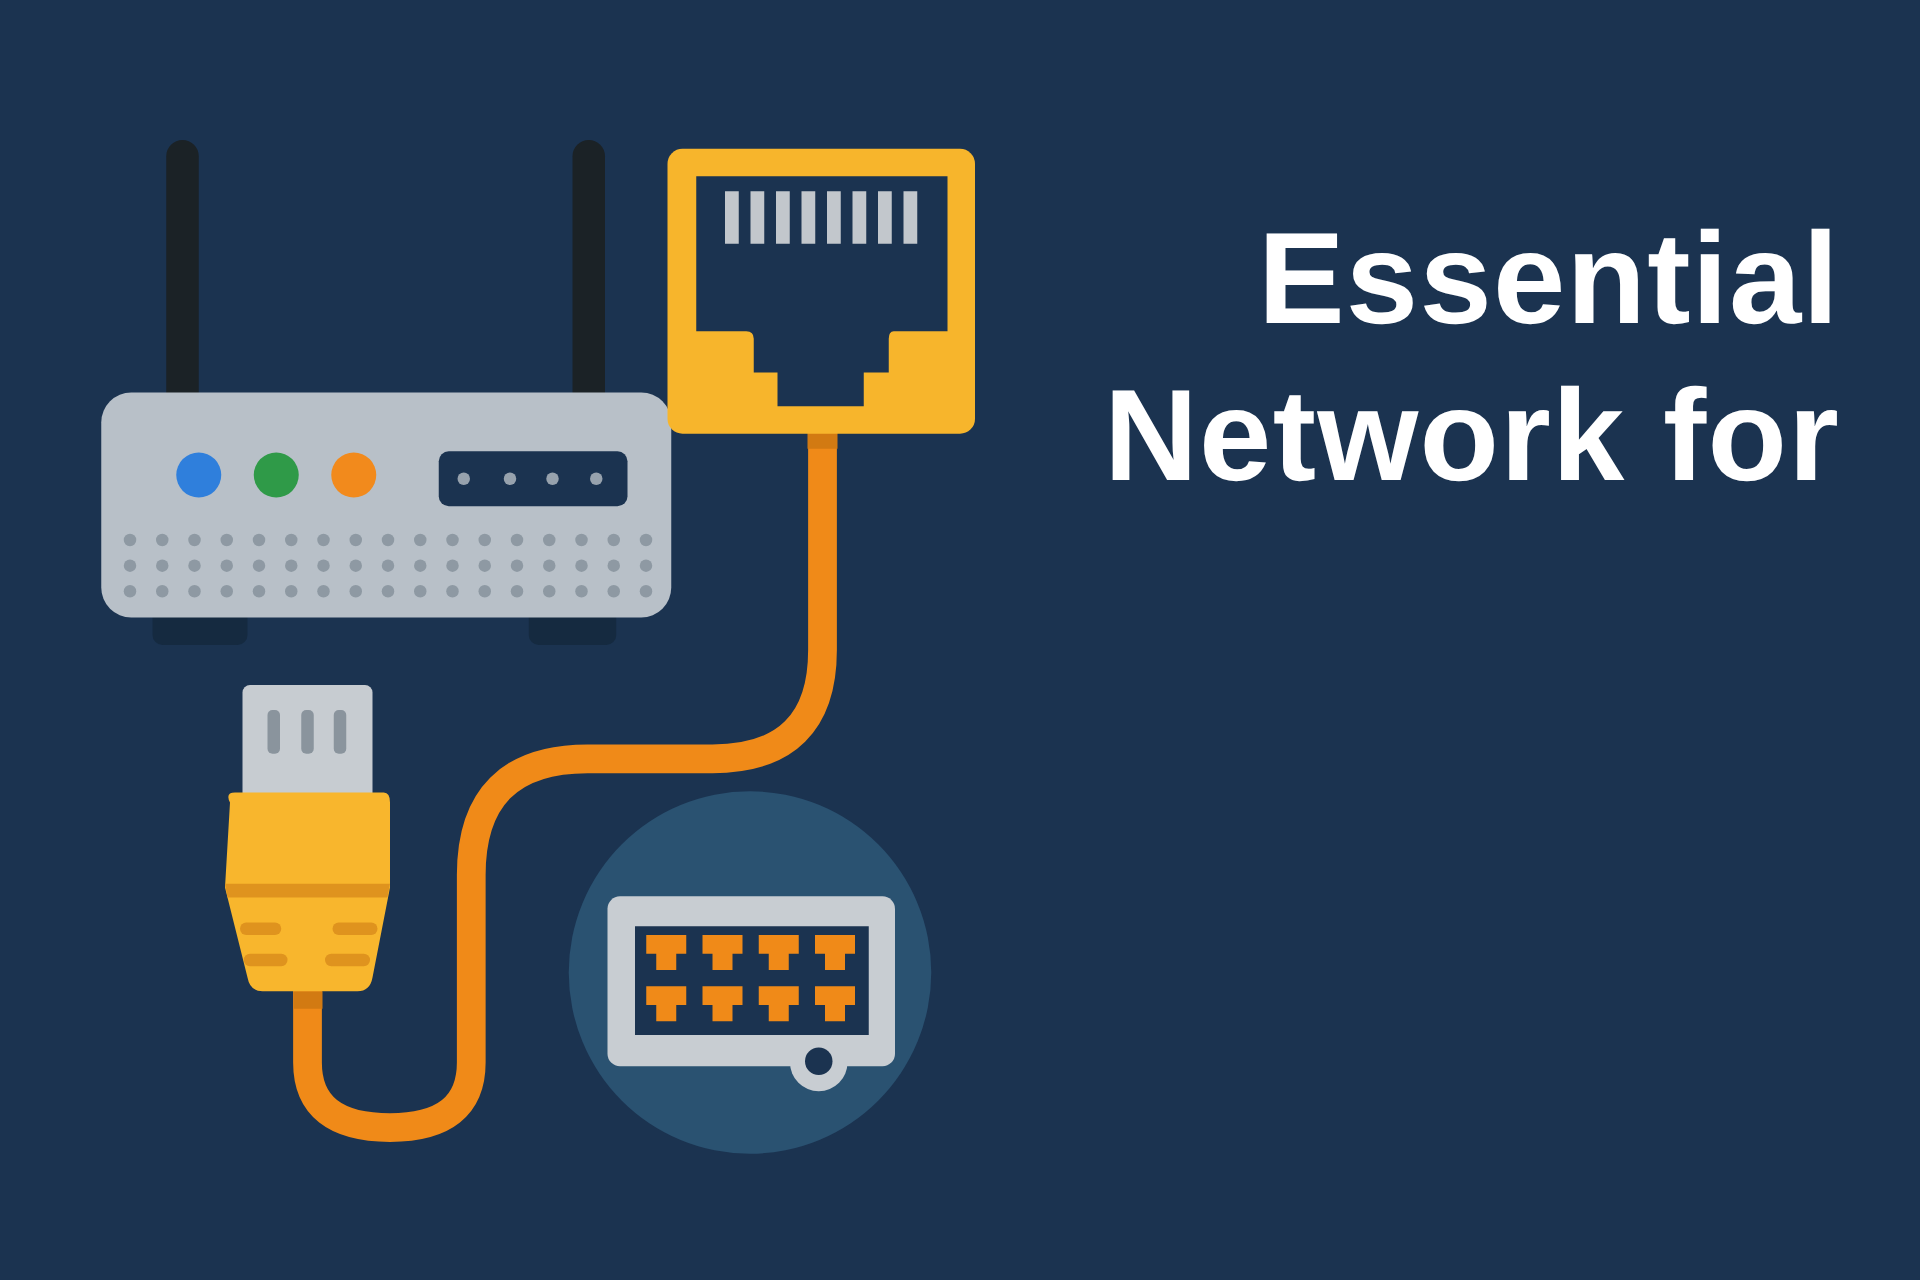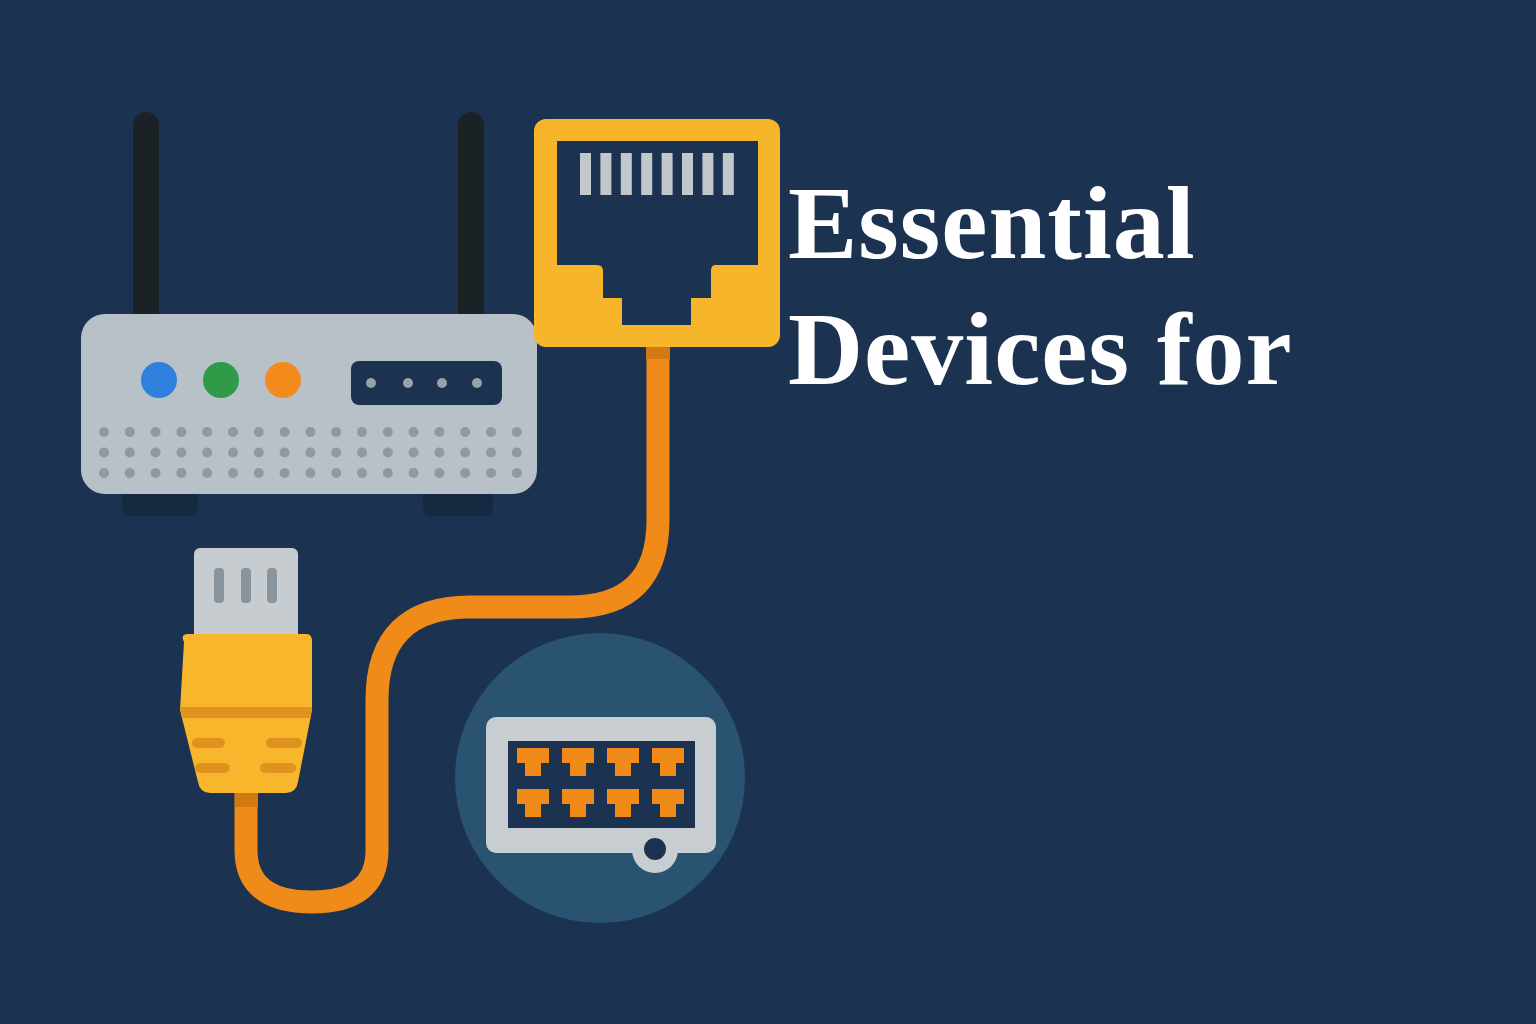--- a/index.html
+++ b/index.html
@@ -5,24 +5,24 @@
   html, body { margin: 0; padding: 0; }
   body {
     width: 1536px; height: 1024px; overflow: hidden;
     background: #1b3350;
     position: relative;
     font-family: "DejaVu Sans", "Liberation Sans", sans-serif;
   }
   #scene { position: absolute; left: 0; top: 0; width: 1536px; height: 1024px; }
   .title {
     position: absolute;
-    left: 788px; top: 160px; width: 700px;
-    text-align: left;
+    left: 772px; top: 160px; width: 700px;
+    text-align: right;
     color: #ffffff;
-    font-family: Liberation Serif, serif;
+    font-family: Liberation Sans, sans-serif;
     font-weight: bold;
     font-size: 104px;
     line-height: 126px;
     letter-spacing: 1px;
   }
   .title .line { display: block; white-space: nowrap; }
 </style>
 </head>
 <body>
 
@@ -151,14 +151,14 @@
         <path d="M 517 789 h 32 v 15 h -8 v 13 h -16 v -13 h -8 z"></path>
         <path d="M 562 789 h 32 v 15 h -8 v 13 h -16 v -13 h -8 z"></path>
         <path d="M 607 789 h 32 v 15 h -8 v 13 h -16 v -13 h -8 z"></path>
         <path d="M 652 789 h 32 v 15 h -8 v 13 h -16 v -13 h -8 z"></path>
       </g>
   </g>
 </svg>
 
 <div class="title">
   <span class="line">Essential</span>
-  <span class="line">Devices for</span>
+  <span class="line">Network for</span>
 </div>
 
 </body></html>

